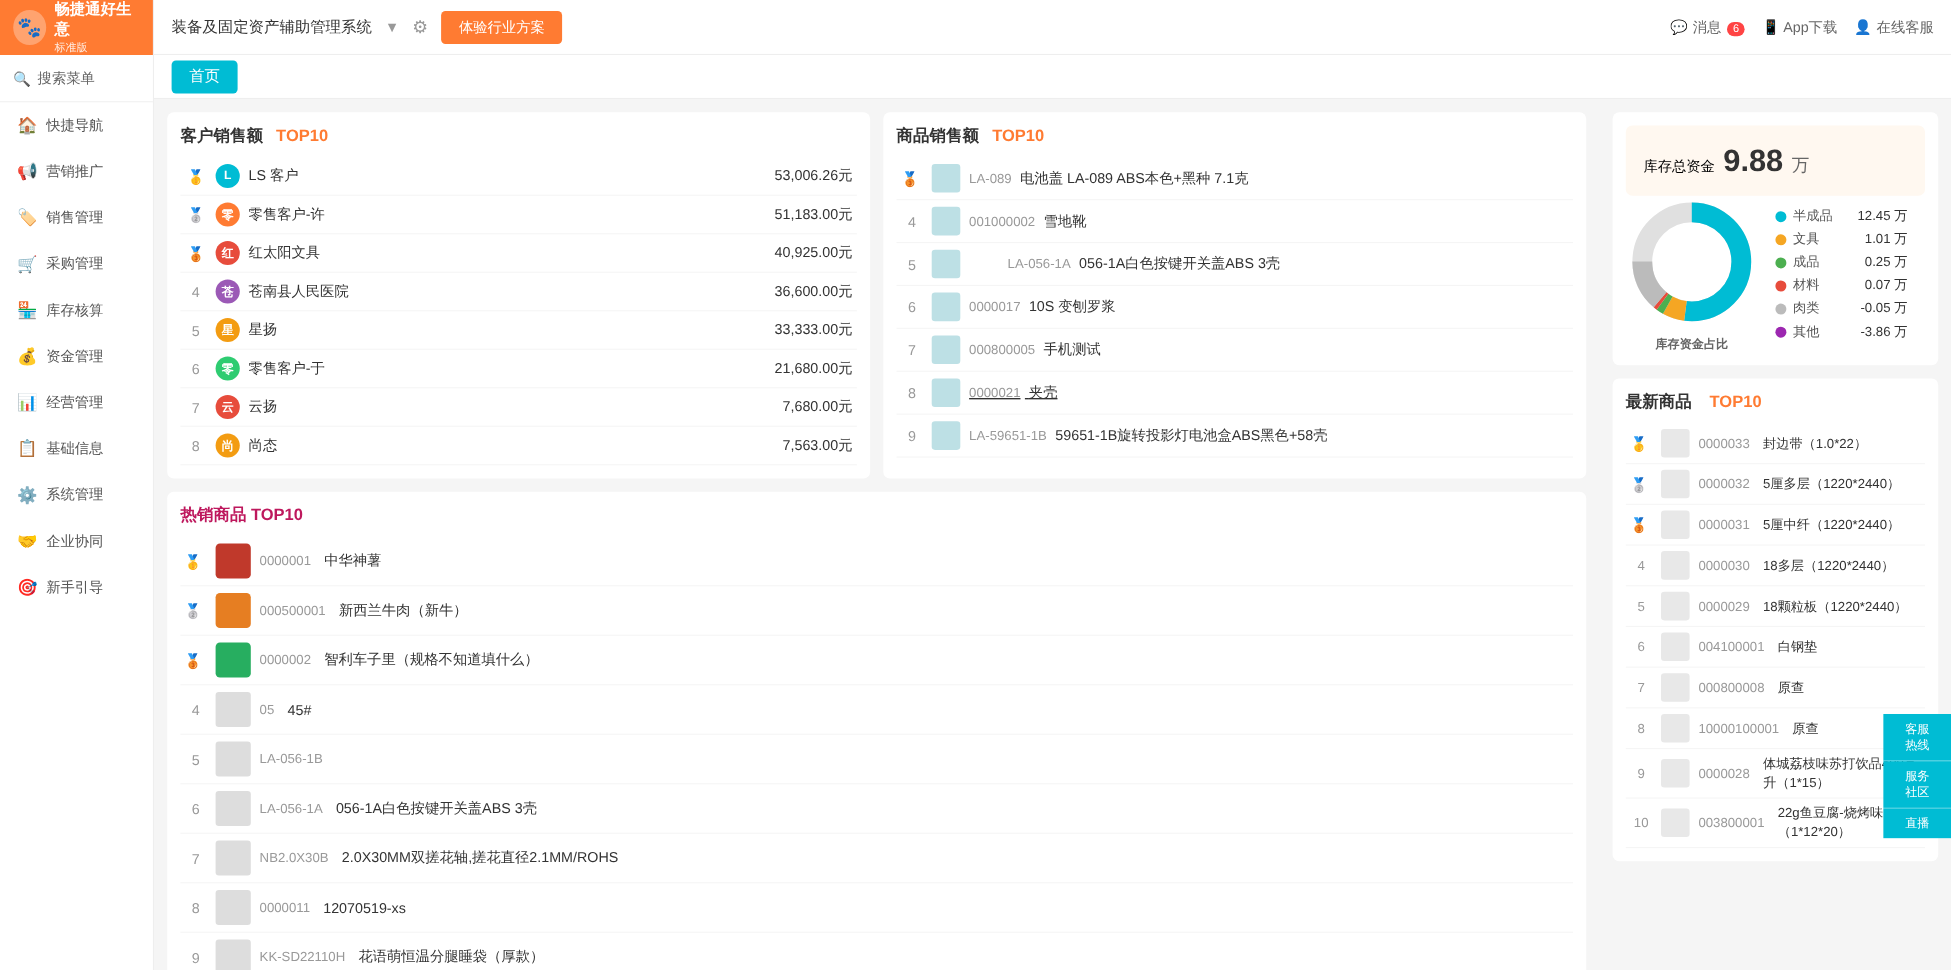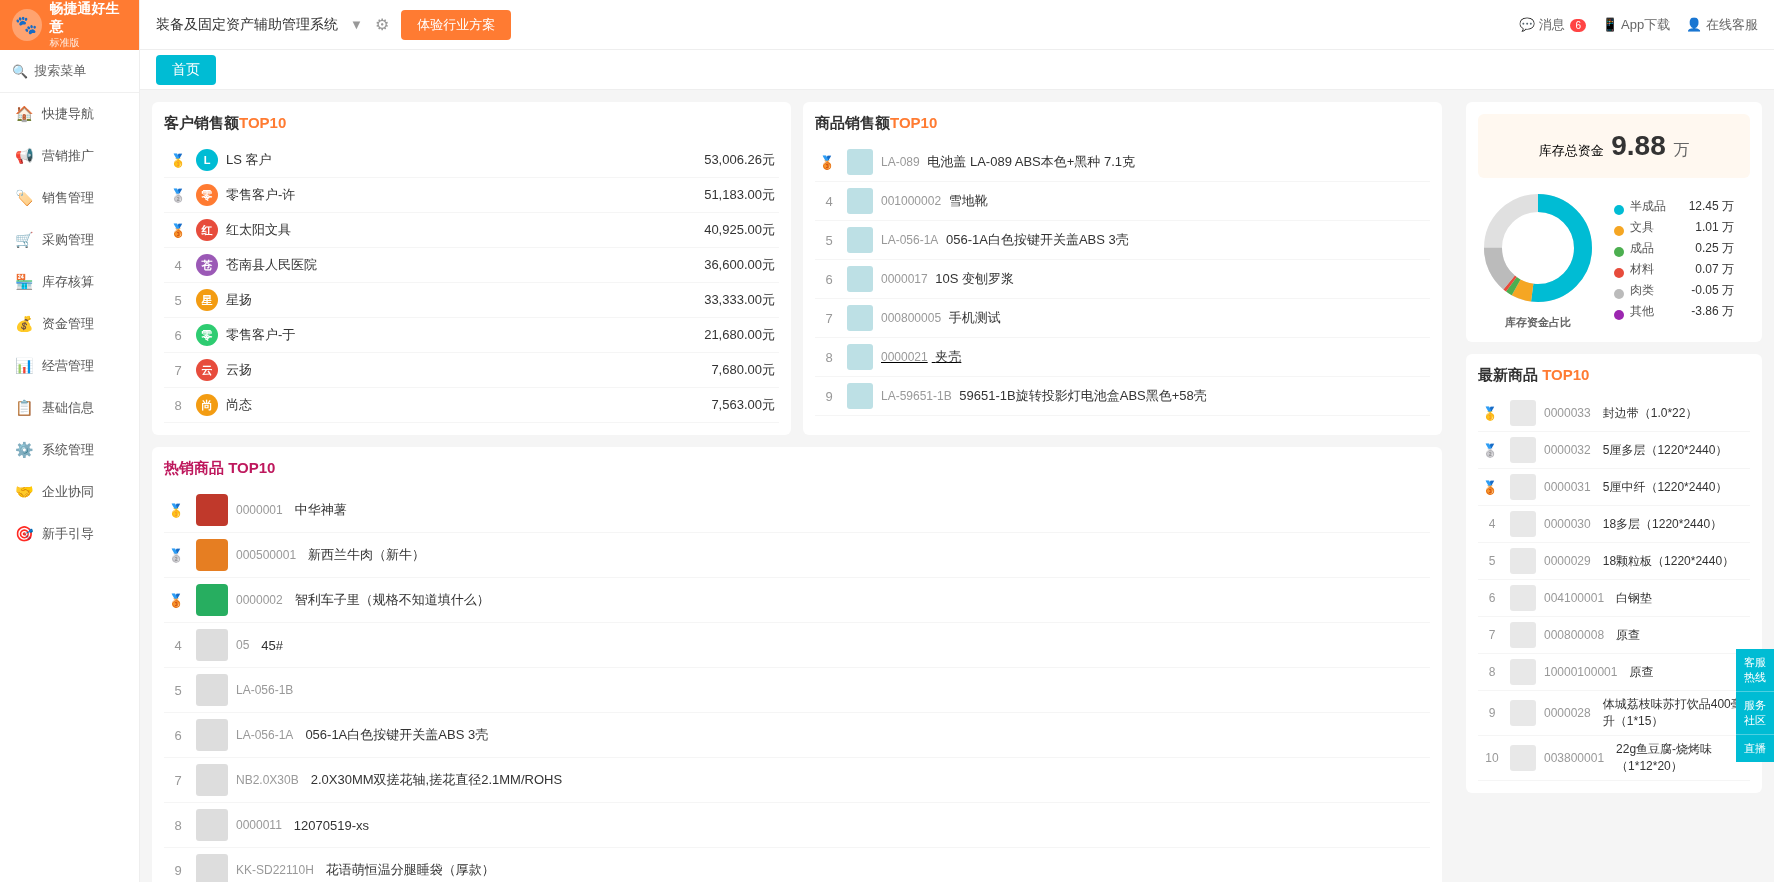--- a/index.html
+++ b/index.html
@@ -63,62 +63,62 @@
 
     
     .content { flex: 1; overflow-y: auto; display: flex; gap: 0; padding: 0; }
 
     .content-left { flex: 1; overflow-y: auto; padding: 12px; display: flex; flex-direction: column; gap: 12px; }
     .content-right { width: 320px; flex-shrink: 0; overflow-y: auto; padding: 12px; display: flex; flex-direction: column; gap: 12px; background: #f5f5f5; }
 
     
     .card { background: #fff; border-radius: 6px; padding: 12px; }
     .card-title { font-size: 15px; font-weight: bold; color: #333; margin-bottom: 10px; }
-    .card-title span { color: #ff7b32; }
+    .card-title span { color: #ff7b32; padding-left: 12px; }
 
     
     .rank-table { width: 100%; }
     .rank-row { display: flex; align-items: center; padding: 6px 4px; border-bottom: 1px solid #f5f5f5; gap: 8px; }
     .rank-badge { width: 22px; height: 22px; border-radius: 50%; display: flex; align-items: center; justify-content: center; font-size: 11px; color: white; font-weight: bold; flex-shrink: 0; }
     .rank-name { flex: 1; color: #333; }
     .rank-amount { color: #333; font-size: 13px; }
 
     
     .product-item { display: flex; align-items: center; padding: 6px 4px; border-bottom: 1px solid #f5f5f5; gap: 8px; }
     .product-img { width: 32px; height: 32px; background: #e0e0e0; border-radius: 4px; flex-shrink: 0; overflow: hidden; display: flex; align-items: center; justify-content: center; }
     .product-code { color: #999; font-size: 12px; margin-right: 4px; }
     .product-name { color: #333; font-size: 13px; flex: 1; }
 
     
-    .inventory-total { text-align: center; padding: 16px; background: #fff8f0; border-radius: 6px; margin-bottom: 10px; }
+    .inventory-total { text-align: left; padding: 16px; background: #fff8f0; border-radius: 6px; }
 
     .donut-container { display: flex; align-items: center; gap: 16px; }
     .legend { display: flex; flex-direction: column; gap: 4px; font-size: 12px; }
-    .legend-item { display: flex; align-items: flex-end; gap: 6px; justify-content: space-between; min-width: 120px; }
+    .legend-item { display: flex; align-items: center; gap: 6px; justify-content: space-between; min-width: 120px; }
     .legend-dot { width: 10px; height: 10px; border-radius: 50%; flex-shrink: 0; }
     .legend-label { flex: 1; color: #555; }
     .legend-value { color: #333; font-weight: normal; }
     .donut-label { font-size: 11px; color: #666; text-align: center; margin-top: 4px; font-weight: bold; }
 
     
     .latest-item { display: flex; align-items: center; padding: 5px 4px; border-bottom: 1px solid #f5f5f5; gap: 8px; }
     .latest-img { width: 26px; height: 26px; background: #e8e8e8; border-radius: 3px; display: flex; align-items: center; justify-content: center; font-size: 10px; color: #aaa; flex-shrink: 0; }
     .latest-code { color: #999; font-size: 12px; }
     .latest-name { color: #333; font-size: 12px; flex: 1; margin-left: 4px; }
 
     
     .hot-section { background: #fff; border-radius: 6px; padding: 12px; }
     .hot-title { font-size: 15px; font-weight: bold; color: #be185d; margin-bottom: 10px; display: flex; align-items: center; gap: 6px; }
 
     
     .float-btns {
       position: fixed; right: 0; bottom: 120px; display: flex; flex-direction: column; z-index: 999;
     }
     .float-btn {
-      background: #00bcd4; color: white; width: 38px; padding: 6px 4px; text-align: center; font-size: 11px; cursor: pointer; border-bottom: 1px solid rgba(255,255,255,0.3);
+      background: #00bcd4; color: white; width: 62px; padding: 6px 4px; text-align: center; font-size: 11px; cursor: pointer; border-bottom: 1px solid rgba(255,255,255,0.3);
     }
     .float-btn:last-child { border-bottom: none; }
 
     .two-col { display: flex; gap: 12px; }
     .two-col > * { flex: 1; }
   </style>
 </head>
 <body>
 
 <div class="sidebar">
@@ -288,21 +288,21 @@
               <div style="width:20px;text-align:center;color:#999;">4</div>
               <div class="latest-img" style="background:#bde0e5;"></div>
               <div style="flex:1;">
                 <span class="product-code">001000002</span>
                 <span class="product-name">雪地靴</span>
               </div>
             </div>
             <div class="product-item">
               <div style="width:20px;text-align:center;color:#999;">5</div>
               <div class="latest-img" style="background:#bde0e5;"></div>
-              <div style="flex:1;">
+              <div style="flex:1;margin-left:35px;">
                 <span class="product-code">LA-056-1A</span>
                 <span class="product-name">056-1A白色按键开关盖ABS 3壳</span>
               </div>
             </div>
             <div class="product-item">
               <div style="width:20px;text-align:center;color:#999;">6</div>
               <div class="latest-img" style="background:#bde0e5;"></div>
               <div style="flex:1;">
                 <span class="product-code">0000017</span>
                 <span class="product-name">10S 变刨罗浆</span>

